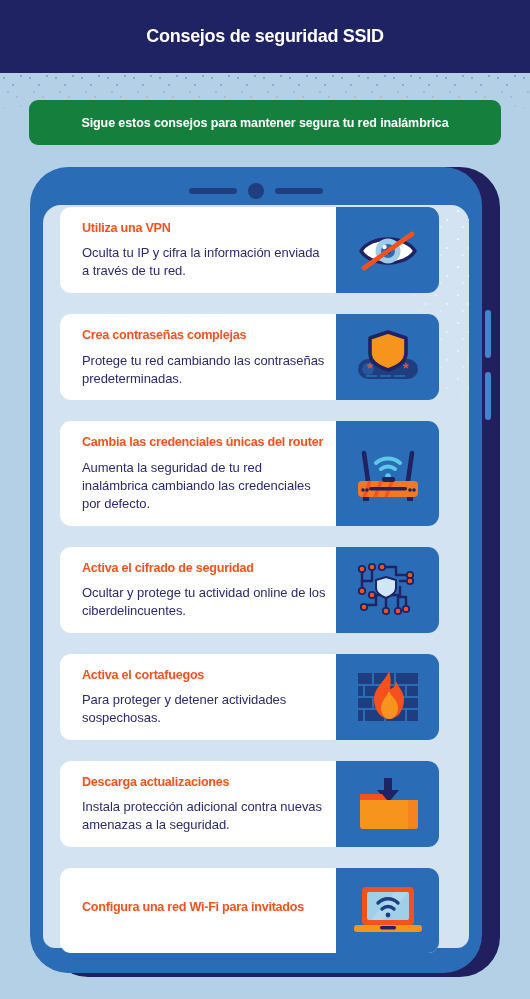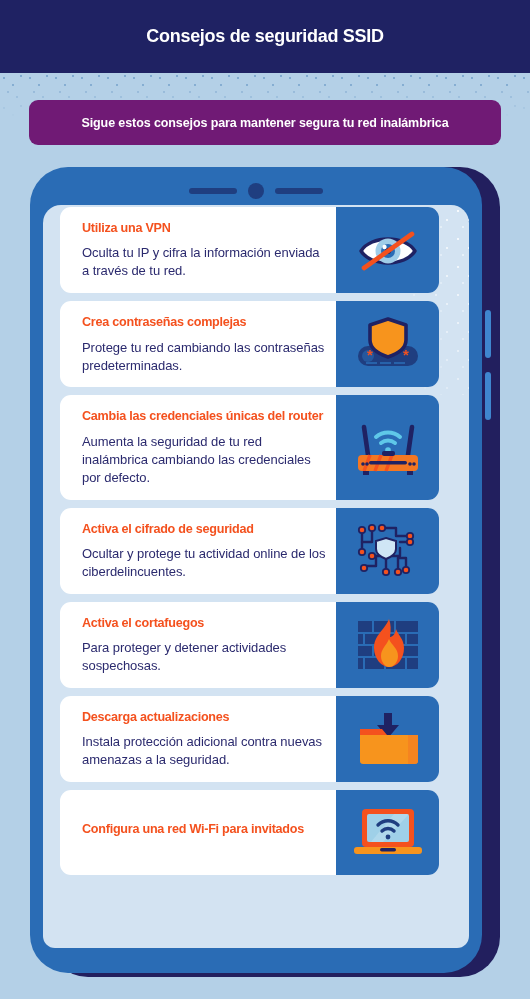--- a/index.html
+++ b/index.html
@@ -56,21 +56,21 @@
     z-index: 2;
   }
 
   
   .subtitle-banner {
     position: absolute;
     top: 100px;
     left: 29px;
     width: 472px;
     height: 45px;
-    background: #701a75;
+    background: #15803d;
     border-radius: 9px;
     display: flex;
     align-items: center;
     justify-content: center;
     z-index: 6;
   }
   .subtitle-text {
     color: #ffffff;
     font-size: 12.5px;
     font-weight: bold;
@@ -171,21 +171,21 @@
     left: 60px;
     width: 392px;
     z-index: 9;
   }
   .tip-card {
     position: relative;
     display: flex;
     width: 379px;
     background: #ffffff;
     border-radius: 11px;
-    margin-bottom: 8px;
+    margin-bottom: 21px;
     min-height: 85px;
     overflow: visible;
   }
   .card-text {
     flex: 1;
     padding: 14px 10px 13px 22px;
     display: flex;
     flex-direction: column;
     justify-content: center;
   }

